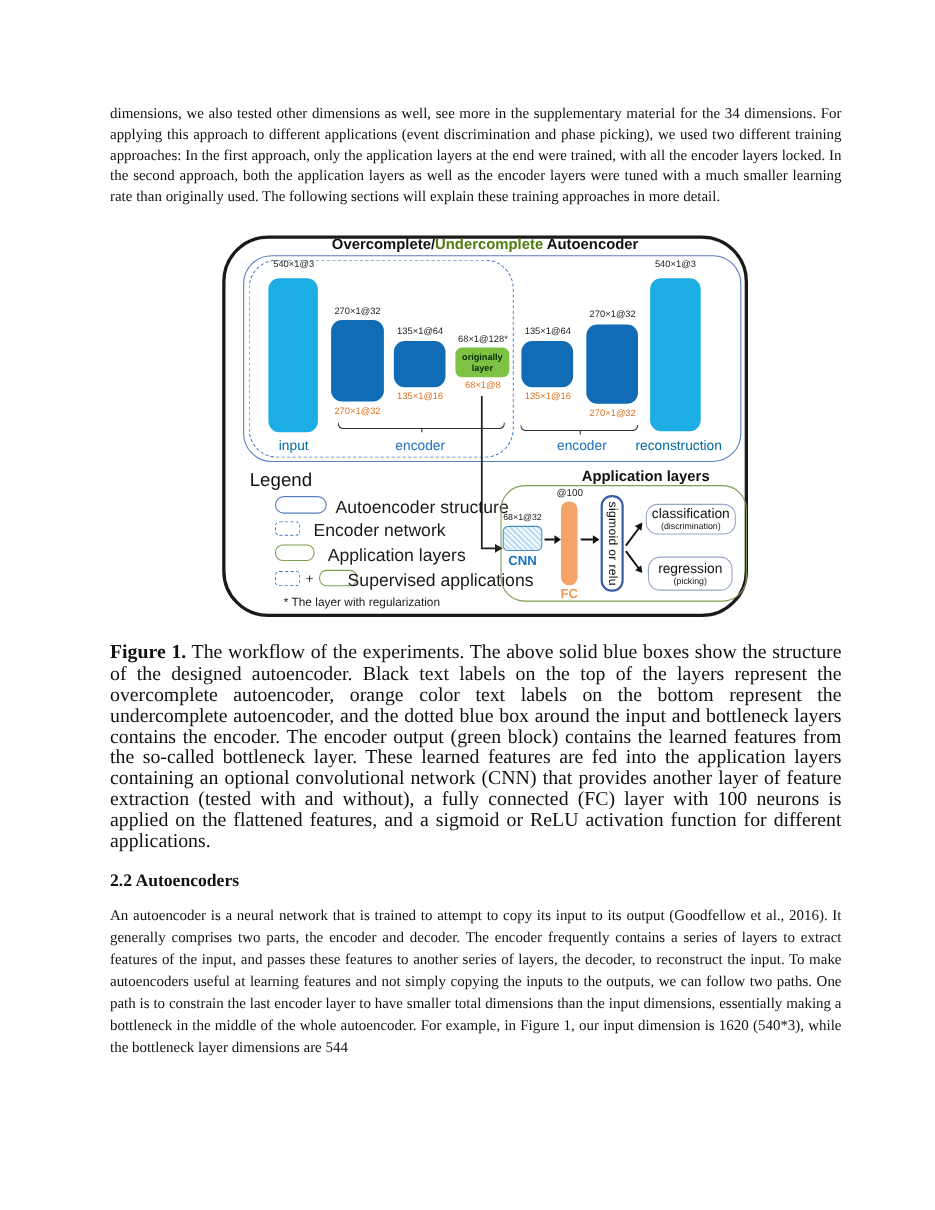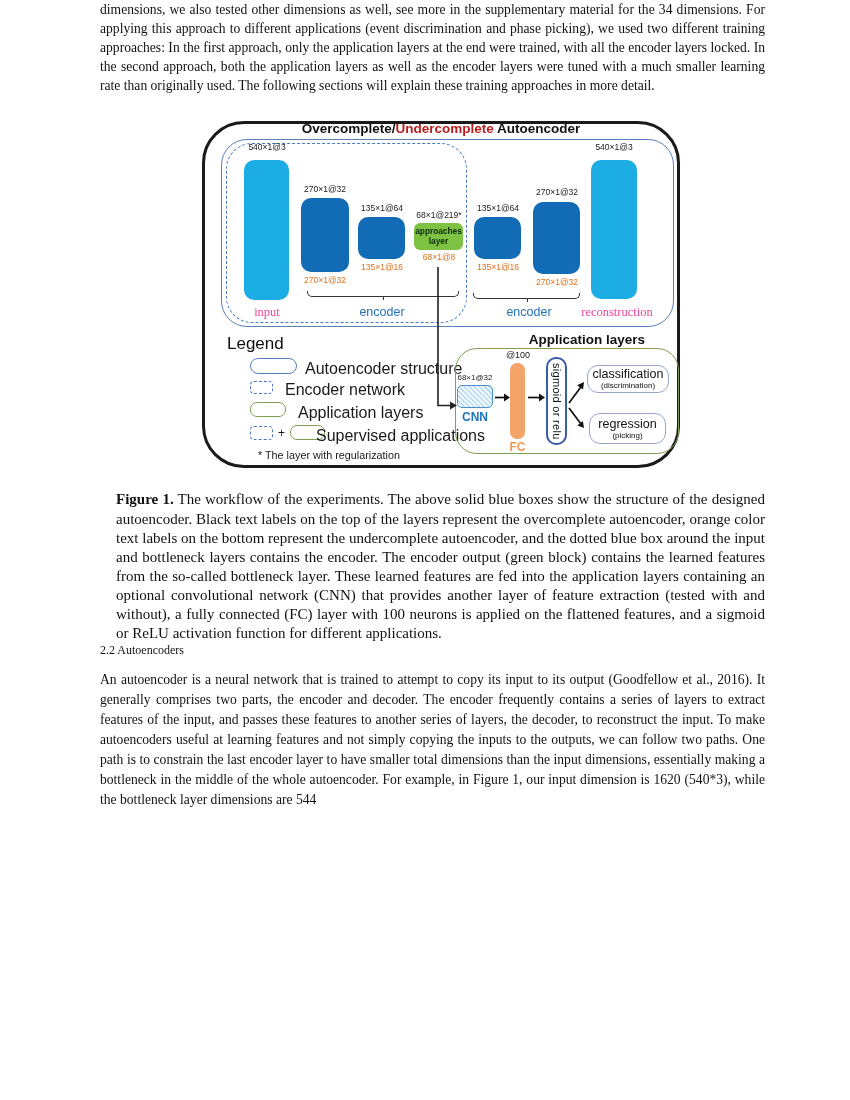--- a/index.html
+++ b/index.html
@@ -1,44 +1,44 @@
 <!DOCTYPE html>
 <html><head>
 <meta charset="utf-8">
 <style>
   * { margin:0; padding:0; box-sizing:border-box; }
   html,body { background:#ffffff; }
   body { width:850px; height:1100px; position:relative; overflow:hidden;
          font-family:"Liberation Serif", serif; color:#111; }
-  .content { position:absolute; left:100px; top:0; width:665px; }
+  .content { position:absolute; left:100px; top:0; width:665px; padding-top:93px; }
   .para { font-size:13.6px; line-height:19.1px; text-align:justify; color:#111; }
-  .caption { margin-top:17px; font-size:15px; line-height:19.1px; text-align:justify;margin-left:16px; }
+  .caption { margin-top:17px; font-size:18px; line-height:19.1px; text-align:justify; }
   .caption .cap-label { font-weight:bold; }
-  .section-heading { font-size:12px; font-weight:normal; }
+  .section-heading { margin-top:18px; font-size:16px; font-weight:bold; }
   .para2 { margin-top:12px; font-size:13.6px; line-height:19.9px; text-align:justify;font-family:Liberation Serif, serif; }
 
   
   .fig-wrap { position:relative; width:481px; height:352px; margin:26px 0 0 102px;
               font-family:"Liberation Sans", sans-serif; }
   .abs { position:absolute; }
   .outer-box { left:0; top:3; width:478px; height:347px; border:3px solid #1a1a1a; border-radius:42px; }
   .fig-title { left:0; top:4; width:478px; text-align:center; font-size:13.5px; font-weight:bold; color:#111; }
-  .fig-title .orange { color:#b91c1c; }
+  .fig-title .orange { color:#4d7c0f; }
   .ae-box { left:19px; top:18px; width:453px; height:188px; border:1.5px solid #5B7FBE; border-radius:26px; }
   .enc-dashed { left:24px; top:22px; width:241px; height:180px; border:1.7px dashed #4A78C5; border-radius:26px; }
 
   .lyr-label { font-size:8.5px; color:#1a1a1a; text-align:center; white-space:nowrap; }
   .lyr-label.orange { color:#E2711D; }
   .lyr-box { border-radius:10px; }
   .light-blue { background:#1CADE4; }
   .dark-blue { background:#116BB5; }
   .bottleneck-box { background:#7DC242; border-radius:6px; display:flex; align-items:center; justify-content:center;
                     text-align:center; font-size:8.3px; font-weight:600; line-height:1.15; color:#0d2b0d; }
   .flow-label { font-size:12.5px; text-align:center; white-space:nowrap; }
-  .cyan-text { color:#ec4899;font-family:Liberation Serif, serif; }
+  .cyan-text { color:#0369a1; }
   .blue-text { color:#2272B9; }
 
   .bracket { border-bottom:1.4px solid #333; border-left:1.4px solid #333; border-right:1.4px solid #333;
              border-radius:0 0 5px 5px; height:6px; }
   .bracket::after { content:""; position:absolute; left:50%; bottom:-4px; width:1.4px; height:4px; background:#333; }
 
   .legend-title { font-size:17px; color:#111; }
   .lg-swatch-blue { border:1.5px solid #5B7FBE; border-radius:8px; background:#fff; }
   .lg-swatch-dash { border:1.5px dashed #4A78C5; border-radius:4px; background:#fff; }
   .lg-swatch-green { border:1.5px solid #7E9E52; border-radius:7px; background:#fff; }
@@ -86,22 +86,22 @@
     <div class="abs flow-label cyan-text" style="left:30px;top:184px;width:70px;">input</div>
 
     <div class="abs lyr-label" style="left:98px;top:63px;width:50px;">270×1@32</div>
     <div class="abs lyr-box dark-blue" style="left:99px;top:77px;width:48px;height:74px;"></div>
     <div class="abs lyr-label orange" style="left:98px;top:154px;width:50px;">270×1@32</div>
 
     <div class="abs lyr-label" style="left:155px;top:82px;width:50px;">135×1@64</div>
     <div class="abs lyr-box dark-blue" style="left:156px;top:96px;width:47px;height:42px;"></div>
     <div class="abs lyr-label orange" style="left:155px;top:141px;width:50px;">135×1@16</div>
 
-    <div class="abs lyr-label" style="left:208px;top:89px;width:58px;">68×1@219*</div>
-    <div class="abs bottleneck-box" style="left:212px;top:102px;width:49px;height:27px;">approaches layer</div>
+    <div class="abs lyr-label" style="left:208px;top:89px;width:58px;">68×1@128*</div>
+    <div class="abs bottleneck-box" style="left:212px;top:102px;width:49px;height:27px;">originally layer</div>
     <div class="abs lyr-label orange" style="left:208px;top:131px;width:58px;">68×1@8</div>
 
     <div class="abs lyr-label" style="left:271px;top:82px;width:50px;">135×1@64</div>
     <div class="abs lyr-box dark-blue" style="left:272px;top:96px;width:47px;height:42px;"></div>
     <div class="abs lyr-label orange" style="left:271px;top:141px;width:50px;">135×1@16</div>
 
     <div class="abs lyr-label" style="left:330px;top:66px;width:50px;">270×1@32</div>
     <div class="abs lyr-box dark-blue" style="left:331px;top:81px;width:47px;height:72px;"></div>
     <div class="abs lyr-label orange" style="left:330px;top:156px;width:50px;">270×1@32</div>
 

